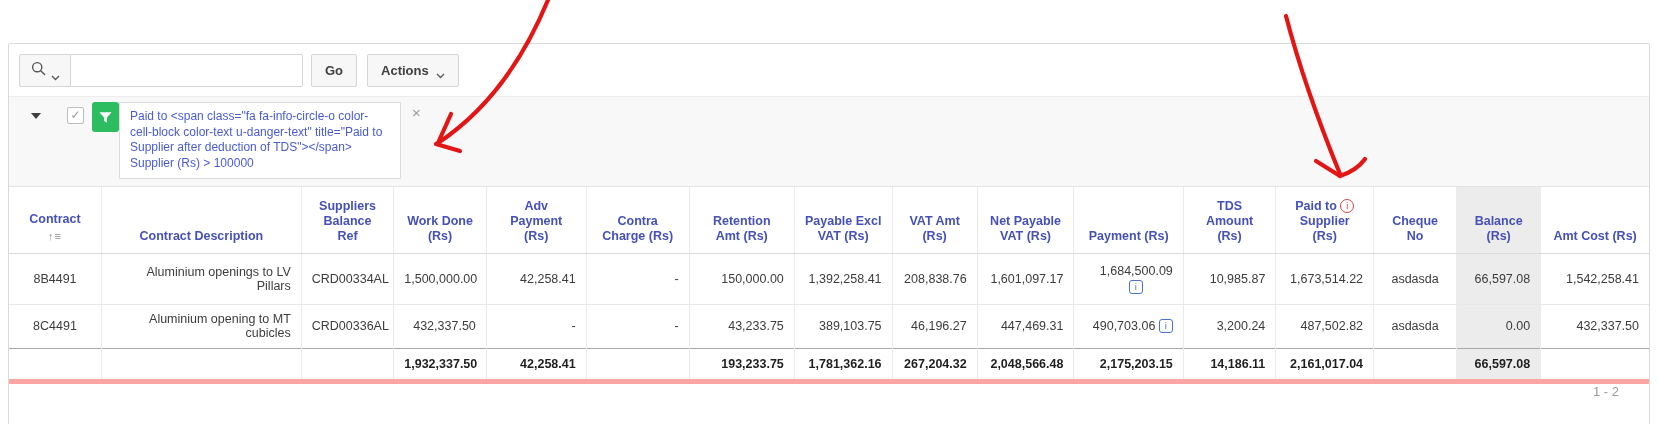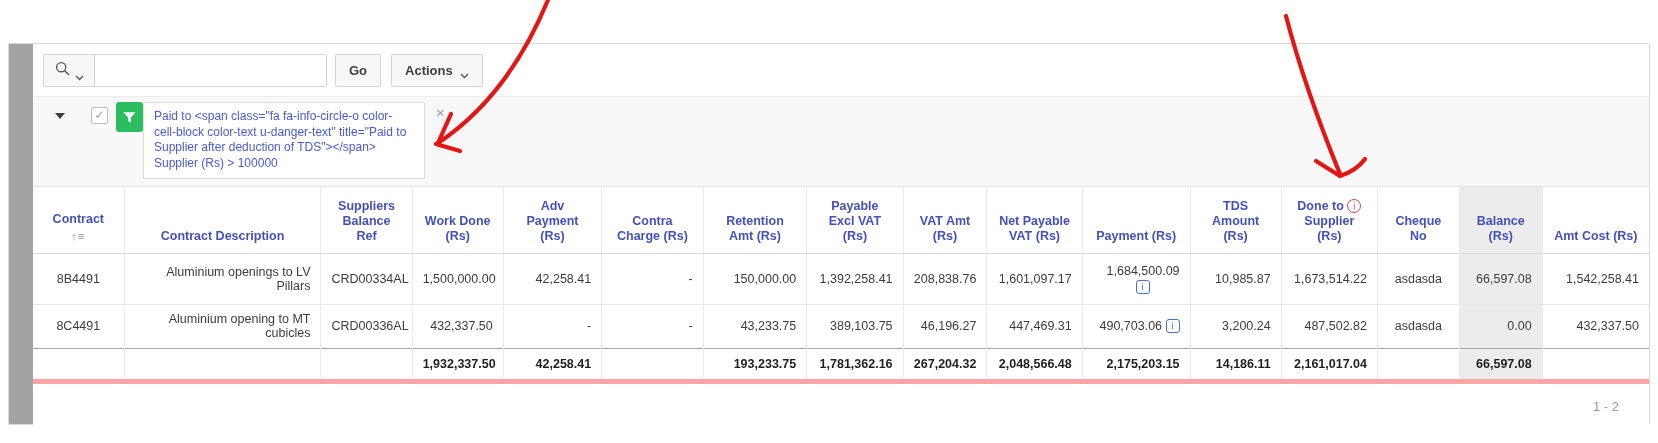--- a/index.html
+++ b/index.html
@@ -3,21 +3,21 @@
 <meta charset="utf-8">
 <style>
   * { box-sizing: border-box; }
   html,body { margin:0; padding:0; }
   body {
     width:1658px; height:443px; position:relative; overflow:hidden;
     background:#ffffff; font-family:"Liberation Sans", sans-serif; color:#3c3c3c;
   }
   .region {
     position:absolute; left:8px; top:43px; width:1642px; height:382px;
-    border:1px solid #d9d9d9; border-radius:2px; background:#a3a3a3;padding-left:24px;
+    border:1px solid #d9d9d9; border-radius:2px; background:#bef264;
   }
   
   .toolbar { height:52px; display:flex; align-items:center; padding:0 10px; background:#fff; }
   .search-group { display:flex; height:33px; }
   .search-btn {
     width:52px; background:#f7f7f7; border:1px solid #d5d5d5; border-radius:2px 0 0 2px;
     display:flex; align-items:center; justify-content:center; gap:5px; cursor:pointer;
   }
   .search-input {
     width:232px; height:33px; border:1px solid #d5d5d5; border-left:none; background:#fff;
@@ -82,21 +82,21 @@
     font-size:9.5px; text-align:center; font-weight:normal; vertical-align:middle;
   }
   .info-sq-block { display:inline-block; margin-top:2px; margin-right:30px; }
   .info-circle-red {
     display:inline-block; width:14px; height:14px; line-height:12px;
     border:1px solid #d64541; border-radius:50%; color:#d64541;
     font-size:9px; text-align:center; font-weight:normal; vertical-align:middle;
   }
   
   .report-footer {
-    height:45px; display:flex; align-items:center; justify-content:flex-end;
+    height:45px; display:flex; align-items:flex-start; justify-content:flex-end;
     padding-right:30px; font-size:13px; color:#9a9a9a; background:#fff;
   }
   
   .annotation-layer { position:absolute; left:0; top:0; width:1658px; height:443px; pointer-events:none; z-index:10; }
 </style>
 </head>
 <body>
 
 <div class="region">
 
@@ -170,21 +170,21 @@
         <th>Work Done (Rs)</th>
         <th>Adv Payment (Rs)</th>
         <th>Contra Charge (Rs)</th>
         <th>Retention Amt (Rs)</th>
         <th>Payable Excl VAT (Rs)</th>
         <th>VAT Amt (Rs)</th>
         <th>Net Payable VAT (Rs)</th>
         <th>Payment (Rs)</th>
         <th>TDS Amount (Rs)</th>
         <th>
-          <div><span>Done to</span>
+          <div><span>Paid to</span>
             <span class="info-circle-red">i</span></div>
           <div>Supplier (Rs)</div>
         </th>
         <th>Cheque No</th>
         <th class="col-balance">Balance (Rs)</th>
         <th>Amt Cost (Rs)</th>
       </tr>
     </thead>
     <tbody>
       <tr class="row-1">

